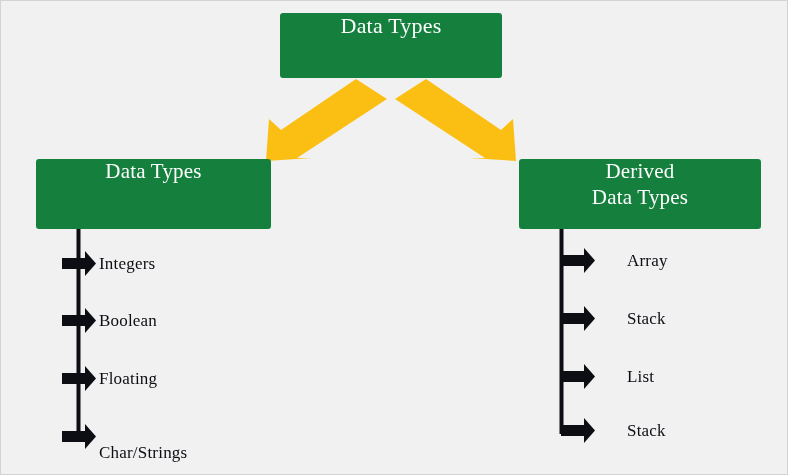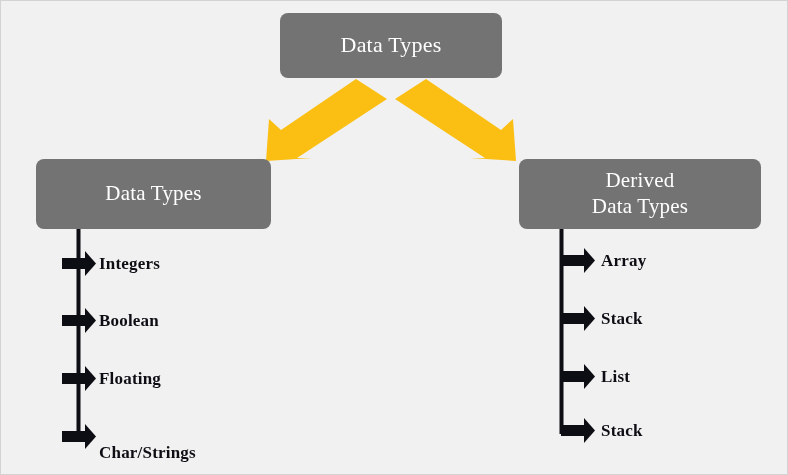--- a/index.html
+++ b/index.html
@@ -12,25 +12,25 @@
     width: 788px;
     height: 475px;
     background: #f1f1f1;
     border: 1px solid #d3d3d3;
     box-sizing: border-box;
     overflow: hidden;
     font-family: "Liberation Serif", "DejaVu Serif", serif;
   }
   .node {
     position: absolute;
-    background: #737373;
-    border-radius: 8px;
+    background: #15803d;
+    border-radius: 3px;
     color: #ffffff;
     display: flex;
-    align-items: center;
+    align-items: flex-start;
     justify-content: center;
     text-align: center;
     line-height: 1.22;
     font-family: "Liberation Serif", "DejaVu Serif", serif;
     font-size: 21px;
     letter-spacing: 0.2px;
     box-sizing: border-box;
   }
   .node-root {
     left: 279px;
@@ -58,28 +58,28 @@
     left: 0;
     top: 0;
     width: 788px;
     height: 475px;
     pointer-events: none;
   }
 
   .leaf-label {
     position: absolute;
     font-family: "Liberation Serif", "DejaVu Serif", serif;
-    font-weight: bold;
+    font-weight: normal;
     font-size: 17px;
     color: #0d0d14;
     white-space: nowrap;
     letter-spacing: 0.2px;
   }
   .leaf-left  { left: 98px; }
-  .leaf-right { left: 600px; }
+  .leaf-right { left: 626px; }
 </style>
 </head>
 <body>
 
 <div id="canvas">
 
   <svg class="overlay" viewBox="0 0 788 475" xmlns="http://www.w3.org/2000/svg">
 
     <g>
       <path d="M 355 78 L 386 98 L 296 157 L 311 157 L 265 160 L 268 118 L 280 129 Z" fill="#FBBF14"></path>

